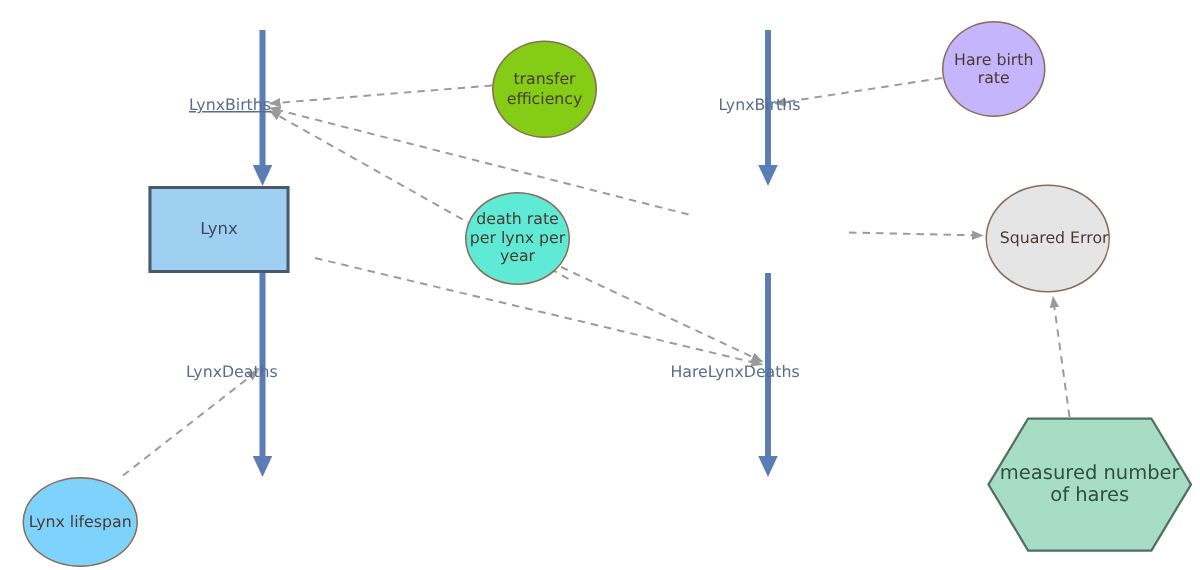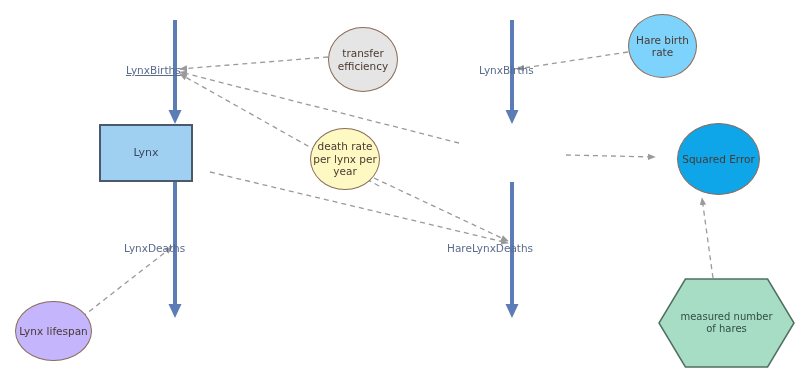--- a/index.html
+++ b/index.html
@@ -43,21 +43,21 @@
   }
   .aux {
     background: #f7c9a4;
     border: 1.5px solid #8a6b57;
     border-radius: 50%;
     color: #4a3a30;
     font-size: 10.5px;
   }
   .hex {
     color: #2f4f43;
-    font-size: 10px;
+    font-size: 13px;
   }
   .hex .hexlabel {
     position: relative;
     z-index: 2;
   }
   .hexshape {
     position: absolute;
     left: 0;
     top: 0;
     width: 100%;
@@ -125,33 +125,33 @@
         <polygon points="505.5,304 518.5,304 512,318" fill="#5b7cb5"></polygon>
       </g>
     </svg>
 <div class="flowlabel" style="left: 126px; top: 64px; color: rgb(90, 107, 140); text-decoration: underline;">LynxBirths</div>
     <div class="flowlabel" style="left: 124px; top: 242px; color: rgb(90, 107, 140); text-align: center;">LynxDeaths</div>
     <div class="flowlabel" style="left: 479px; top: 64px; color: rgb(90, 107, 140);">LynxBirths</div>
     <div class="flowlabel" style="left: 447px; top: 242px; color: rgb(90, 107, 140);">HareLynxDeaths</div>
     <div class="node stock" style="left: 99px; top: 124px; width: 94px; height: 58px; background: rgb(159, 208, 242); border-color: rgb(74, 90, 106);">
       <span>Lynx</span>
     </div>
-    <div class="node aux" style="left: 328px; top: 27px; width: 70px; height: 65px; background: #e5e5e5; border-color: rgb(138, 107, 87);">
+    <div class="node aux" style="left: 328px; top: 27px; width: 70px; height: 65px; background: #84cc16; border-color: rgb(138, 107, 87);">
       <span>transfer<br>efficiency</span>
     </div>
-    <div class="node aux" style="left: 310px; top: 128px; width: 70px; height: 62px; background: #fef9c3; border-color: rgb(138, 107, 87);">
+    <div class="node aux" style="left: 310px; top: 128px; width: 70px; height: 62px; background: #5eead4; border-color: rgb(138, 107, 87);">
       <span>death rate<br>per lynx per<br>year</span>
     </div>
-    <div class="node aux" style="left: 628px; top: 14px; width: 69px; height: 64px; background: #7dd3fc; border-color: rgb(138, 107, 87);">
+    <div class="node aux" style="left: 628px; top: 14px; width: 69px; height: 64px; background: #c4b5fd; border-color: rgb(138, 107, 87);">
       <span>Hare birth<br>rate</span>
     </div>
-    <div class="node aux" style="left: 677px; top: 123px; width: 83px; height: 72px; background: #0ea5e9; border-color: rgb(138, 107, 87);">
+    <div class="node aux" style="left: 657px; top: 123px; width: 83px; height: 72px; background: #e5e5e5; border-color: rgb(138, 107, 87); justify-content: flex-end;">
       <span>Squared Error</span>
     </div>
-    <div class="node aux" style="left: 15px; top: 301px; width: 77px; height: 60px; background: #c4b5fd; border-color: rgb(138, 107, 87); text-align: center;">
+    <div class="node aux" style="left: 15px; top: 318px; width: 77px; height: 60px; background: #7dd3fc; border-color: rgb(138, 107, 87); text-align: center;">
       <span>Lynx lifespan</span>
     </div>
     <div class="node hex" style="left: 658px; top: 278px; width: 137px; height: 90px;">
       <svg class="hexshape" viewBox="0 0 137 90">
         <polygon points="27.400000000000002,1 109.6,1 136,45 109.6,89 27.400000000000002,89 1,45" fill="#a8ddc5" stroke="#4f6f61" stroke-width="1.5"></polygon>
       </svg>
       <span class="hexlabel">measured number<br>of hares</span>
     </div>
   </div>
 

